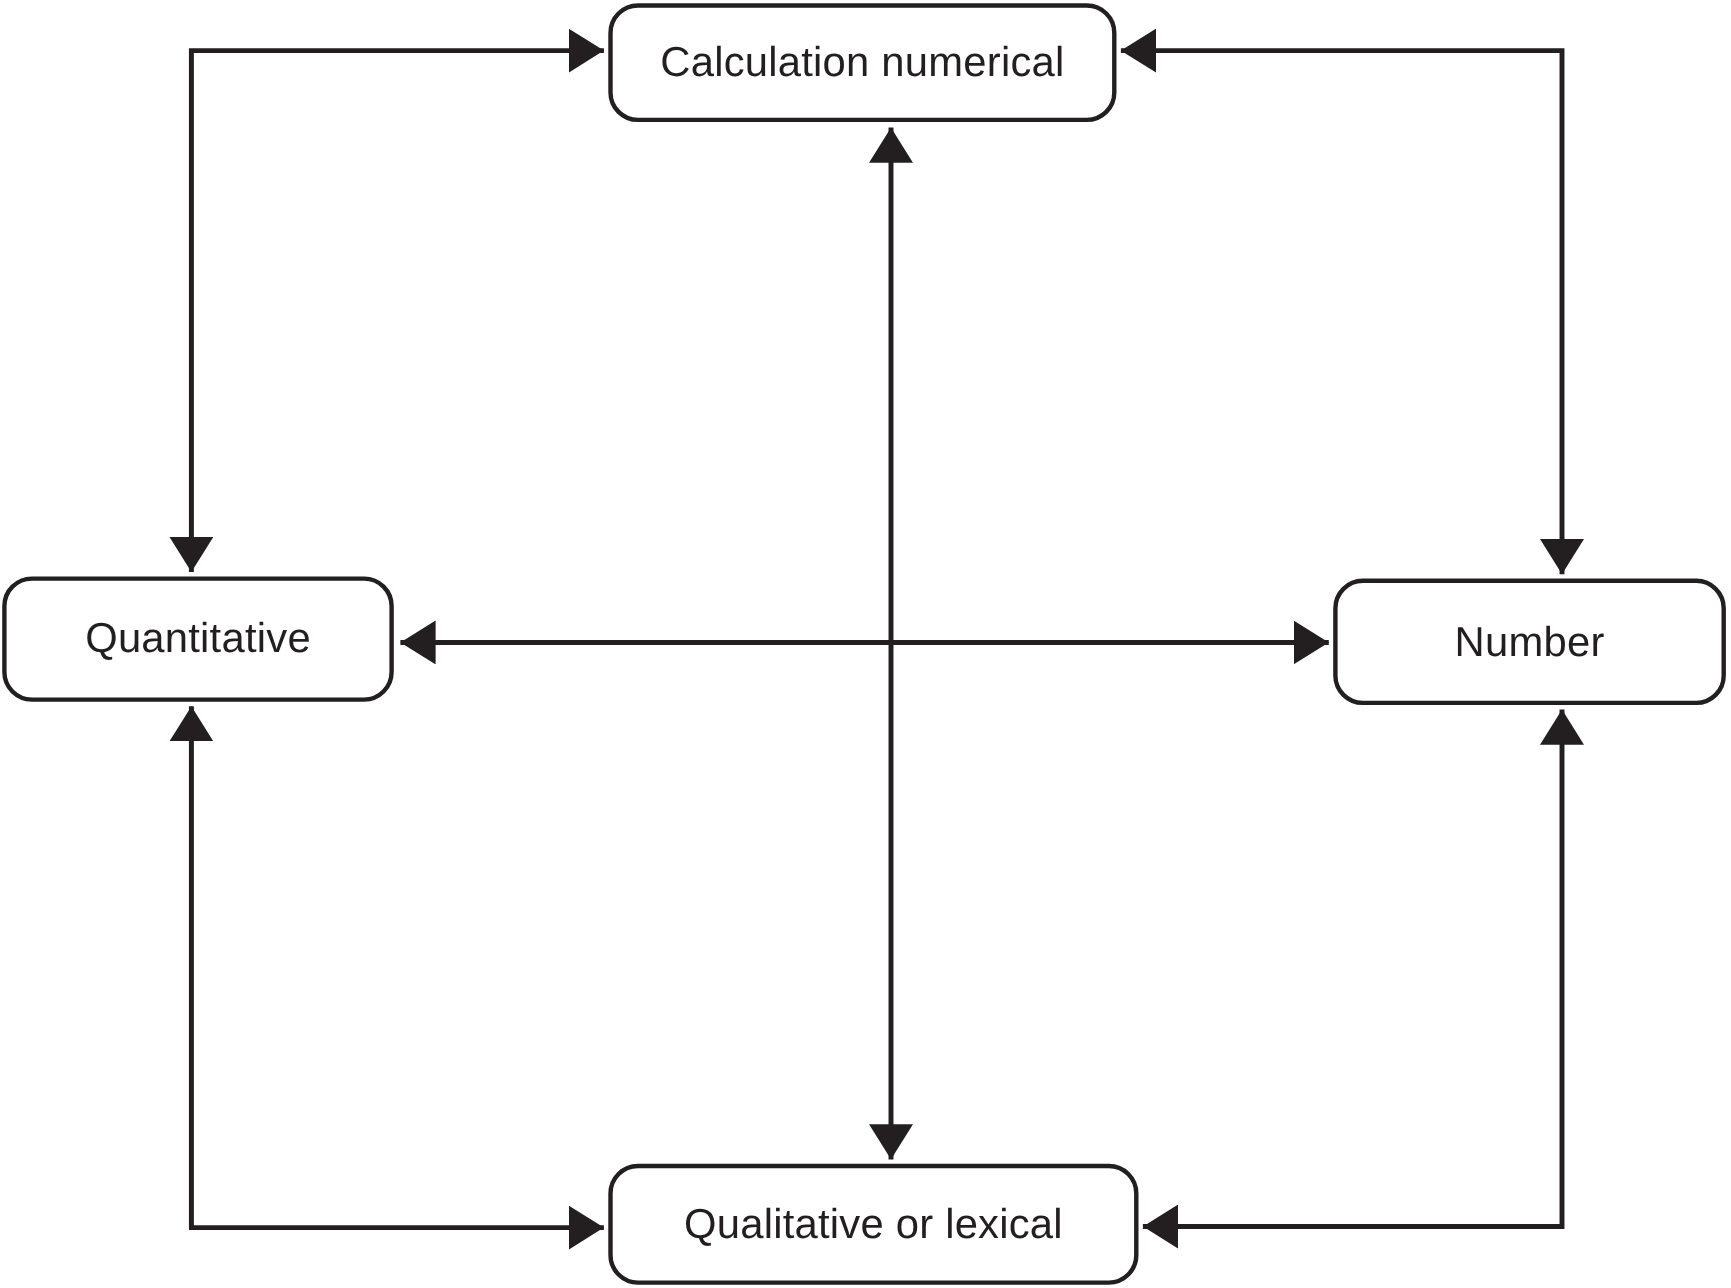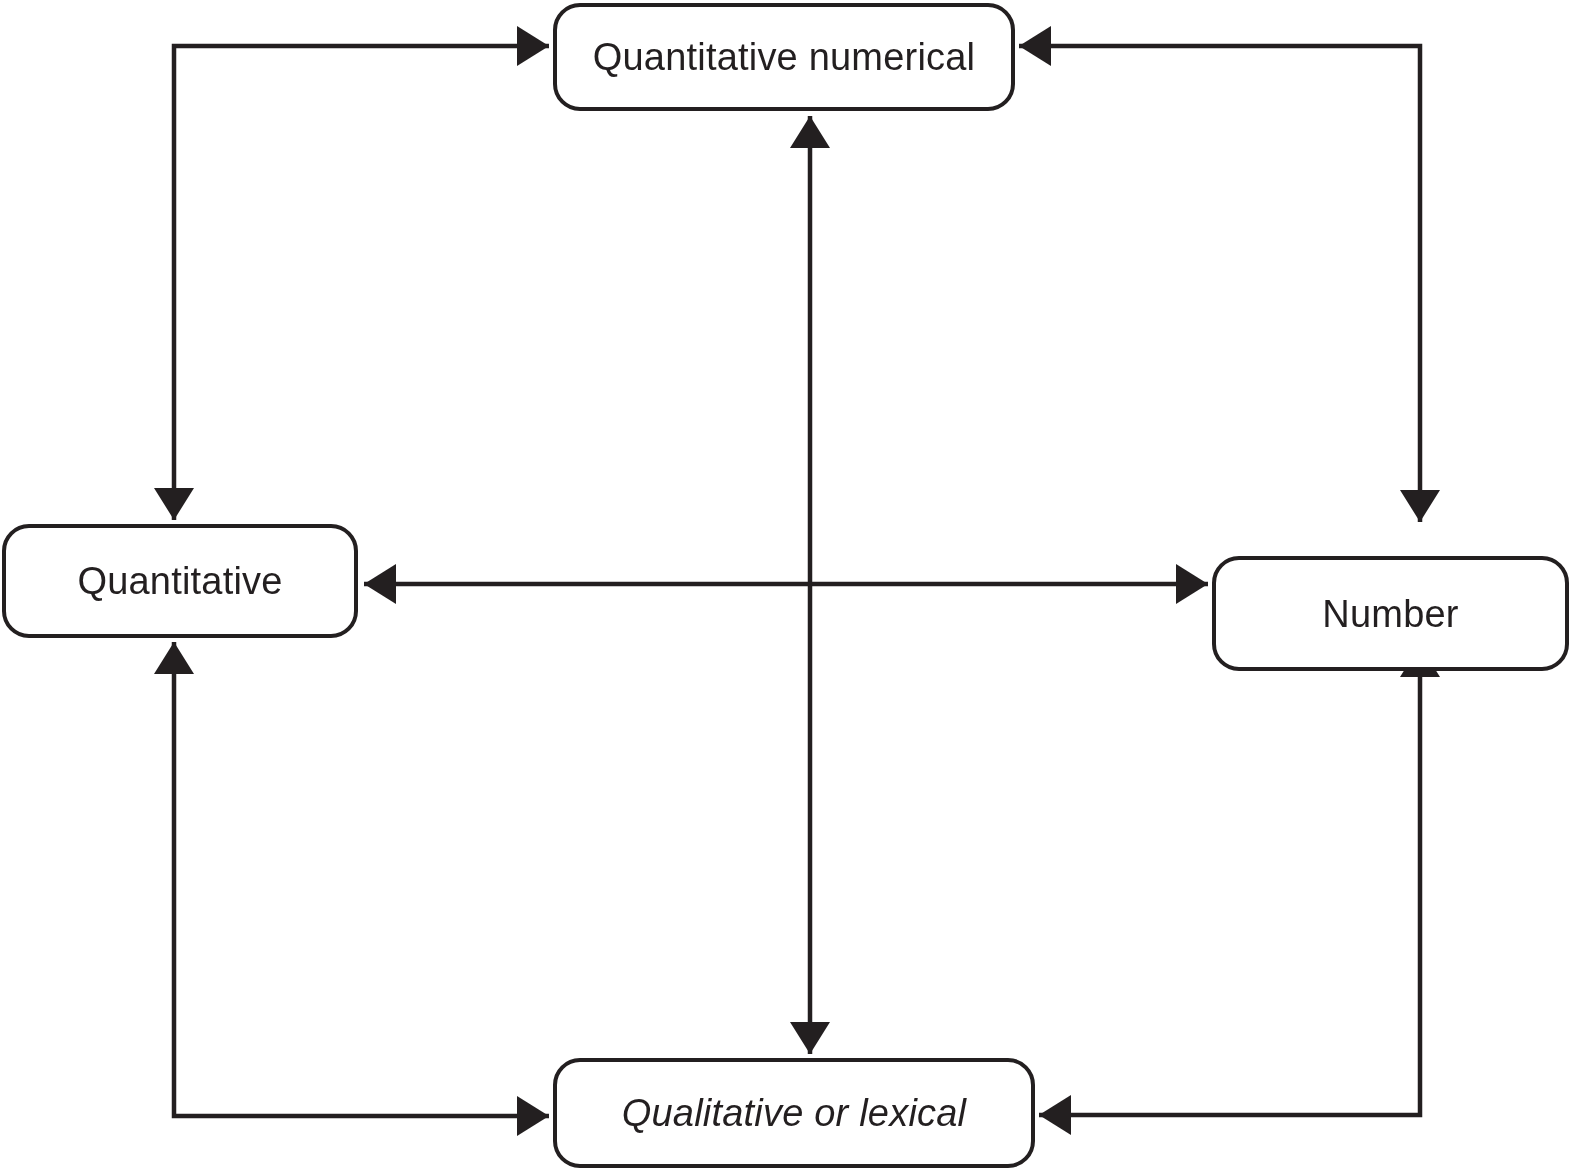--- a/index.html
+++ b/index.html
@@ -48,22 +48,22 @@
     font-size: 38px;
     line-height: 46px;
     letter-spacing: 0.2px;
   }
   .node .line {
     display: block;
     white-space: nowrap;
   }
   #box-top    { left: 553px; top: 3px;    width: 462px; height: 108px; }
   #box-left   { left: 2px;   top: 524px;  width: 356px; height: 114px; }
-  #box-right  { left: 1212px;top: 556px;  width: 357px; height: 115px; text-align: center; }
-  #box-bottom { left: 553px; top: 1058px; width: 482px; height: 110px; font-style: italic; }
+  #box-right  { left: 1212px;top: 526px;  width: 357px; height: 115px; text-align: center; }
+  #box-bottom { left: 553px; top: 1058px; width: 482px; height: 110px; }
 </style>
 </head>
 <body>
 
 <div class="canvas">
 
   <svg class="connectors" viewBox="0 0 1574 1171" xmlns="http://www.w3.org/2000/svg">
     <defs>
       <marker id="arrowhead" viewBox="0 0 8 10" refX="8" refY="5" markerWidth="32" markerHeight="40" markerUnits="userSpaceOnUse" orient="auto-start-reverse">
         <path d="M0,0 L8,5 L0,10 Z" style="fill:#231f20; stroke:none;"></path>
@@ -77,21 +77,21 @@
     <path d="M 174 520 L 174 46 L 549 46" marker-start="url(#arrowhead)" marker-end="url(#arrowhead)"></path>
 
     <path d="M 1420 522 L 1420 46 L 1019 46" marker-start="url(#arrowhead)" marker-end="url(#arrowhead)"></path>
 
     <path d="M 174 642 L 174 1116 L 549 1116" marker-start="url(#arrowhead)" marker-end="url(#arrowhead)"></path>
 
     <path d="M 1420 645 L 1420 1115 L 1039 1115" marker-start="url(#arrowhead)" marker-end="url(#arrowhead)"></path>
   </svg>
 
   <div class="node" id="box-top">
-    <span class="line">Quantitative numerical</span>
+    <span class="line">Calculation numerical</span>
   </div>
 
   <div class="node" id="box-left">
     <span class="line">Quantitative</span>
   </div>
 
   <div class="node" id="box-right">
     <span class="line">Number</span>
   </div>
 

